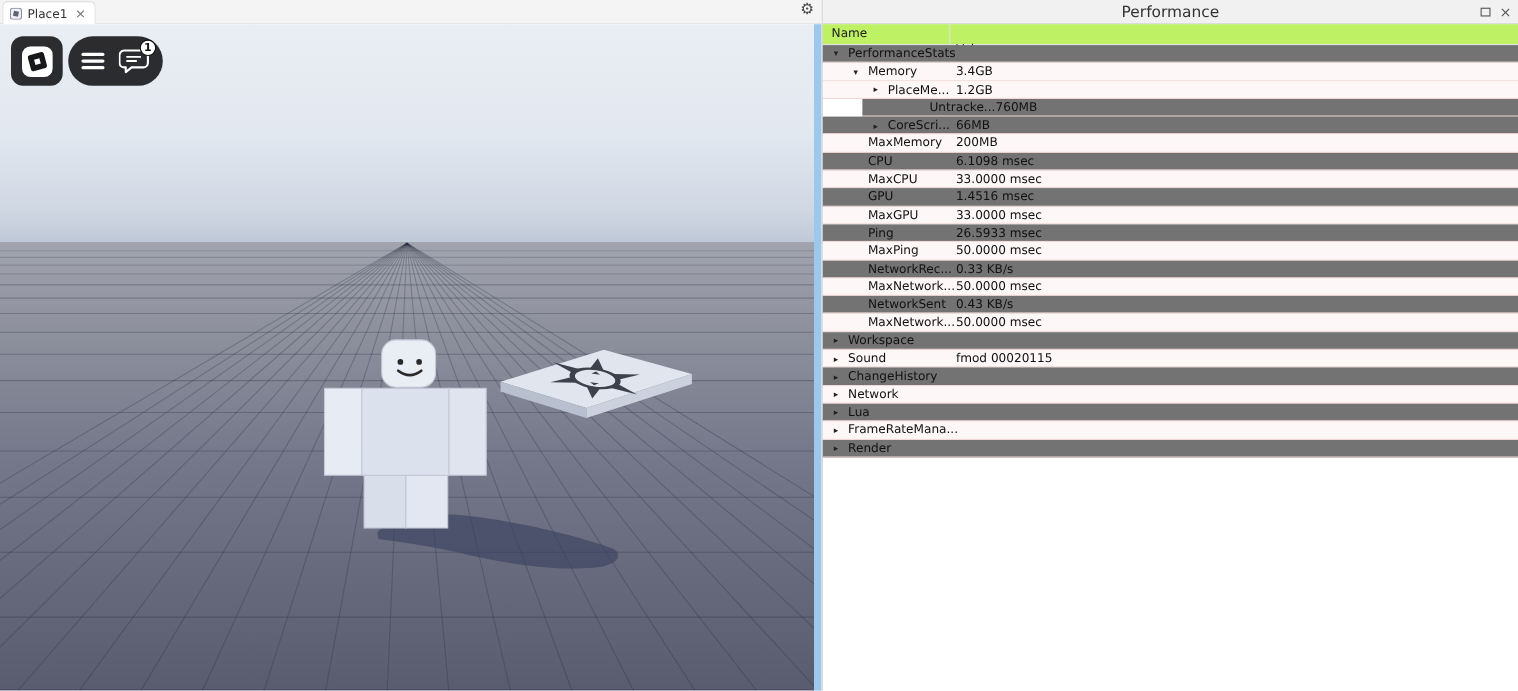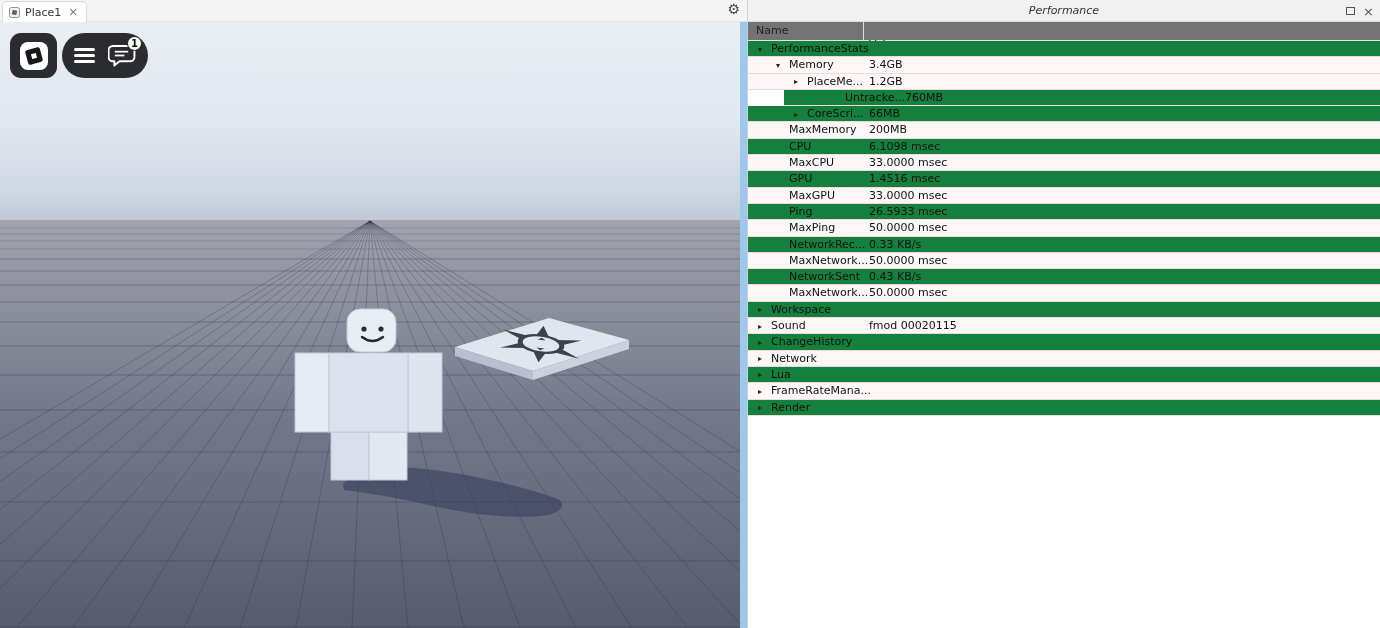--- a/index.html
+++ b/index.html
@@ -39,34 +39,34 @@
 
   
   .edge-strip { position:absolute; left:740px; top:22px; width:7px; height:606px;
     background:#9cc8ec; cursor:col-resize; }
 
   
   .panel { position:absolute; left:747px; top:0; width:633px; height:628px; background:#fff;
     border-left:1px solid #cfcfcf; }
   .panel-titlebar { height:22px; background:#f1f1f1; border-bottom:1px solid #dadada;
     position:relative; display:flex; align-items:center; justify-content:center; }
-  .panel-title { font-size:11px; color:#333;font-style:italic; }
+  .panel-title { font-size:14px; color:#333; }
   .panel-controls { position:absolute; right:6px; top:0; height:22px;
     display:flex; align-items:center; gap:8px; }
   .float-icon { width:9px; height:8px; border:1px solid #555; display:inline-block; cursor:pointer; }
   .panel-close { font-size:13px; color:#555; line-height:1; cursor:pointer; }
 
   .panel-header { height:19px; border-bottom:1px solid #e2e2e2; position:relative;
-    font-size:11px; color:#222; background:#737373; }
+    font-size:11px; color:#222; background:#bef264; }
   .col-name { position:absolute; left:8px; top:2px; }
   .col-value { position:absolute; left:121px; top:16px; }
   .col-divider { position:absolute; left:115px; top:0; width:1px; height:18px; background:#e0e0e0; }
 
   .perf-row { position:relative; height:16.3px; border-bottom:1px solid #f2d8d8;
-    font-size:11px; color:#111; line-height:15px; background:#15803d; white-space:nowrap; cursor:default; }
+    font-size:11px; color:#111; line-height:15px; background:#737373; white-space:nowrap; cursor:default; }
   .perf-row.alt { background:#fdf7f7; }
   .arrow { display:inline-block; width:13px; font-size:8px; color:#222; vertical-align:middle; }
   .row-value { position:absolute; left:121px; top:0; }
 </style>
 </head>
 <body>
 
 <div class="tab-bar">
   <div class="tab">
     <svg class="tab-icon" viewBox="0 0 11 11">

